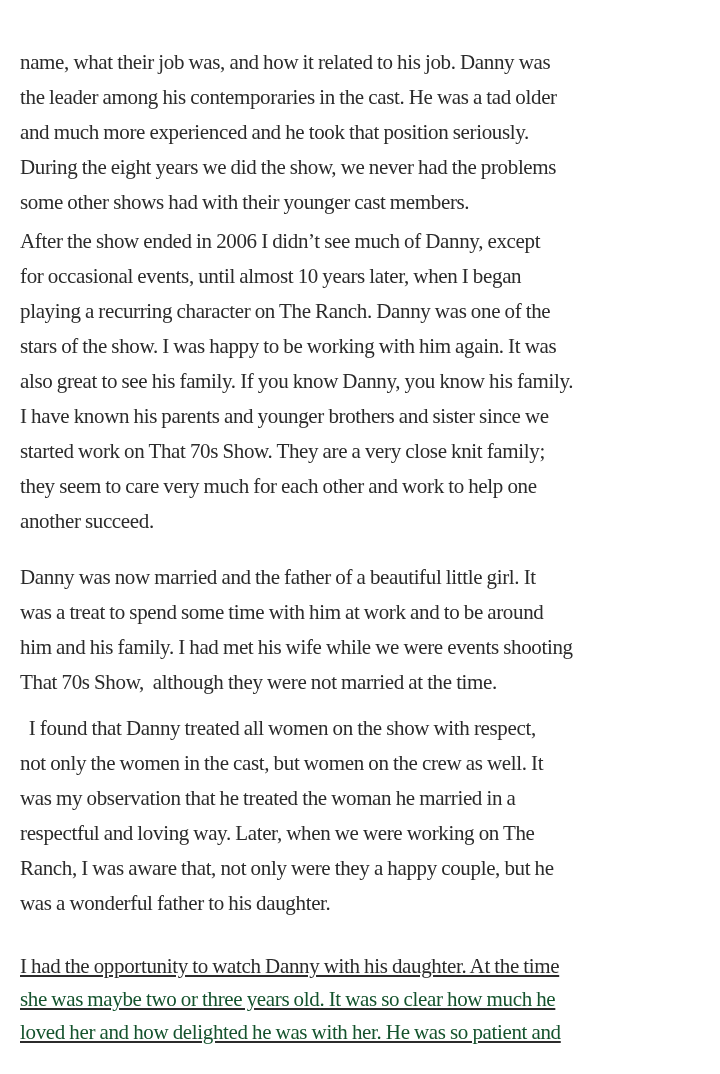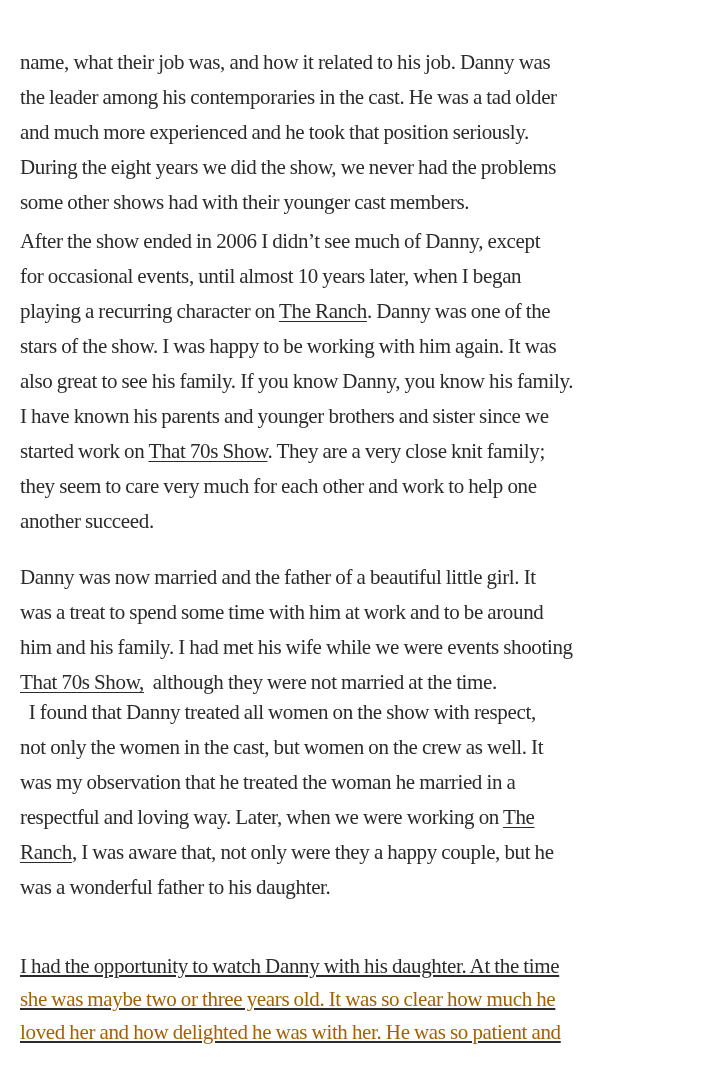--- a/index.html
+++ b/index.html
@@ -29,31 +29,30 @@
     line-height: 35px;
     letter-spacing: -0.35px;
     word-spacing: -0.5px;
     white-space: nowrap;
   }
   .line {
     display: block;
     height: 35px;
   }
   .u {
-    text-decoration: underline;
     text-underline-offset: 3px;
     text-decoration-thickness: 1px;
   }
   #p1 { top: 25px; margin-top: 20px; }
   #p2 { top: 224px; }
   #p3 { top: 560px; }
-  #p4 { top: 695px; }
+  #p4 { top: 711px; }
   #p5 { top: 950px; line-height: 33px; text-decoration: underline; }
   #p5 .line { height: 33px; }
-  #p5 .faded { color: #a16207; }
+  #p5 .faded { color: #14532d; }
 </style>
 </head>
 <body>
 
 <div class="page">
 
   <div class="para" id="p1">
     <span class="line">name, what their job was, and how it related to his job. Danny was</span>
     <span class="line">the leader among his contemporaries in the cast. He was a tad older</span>
     <span class="line">and much more experienced and he took that position seriously.</span>

